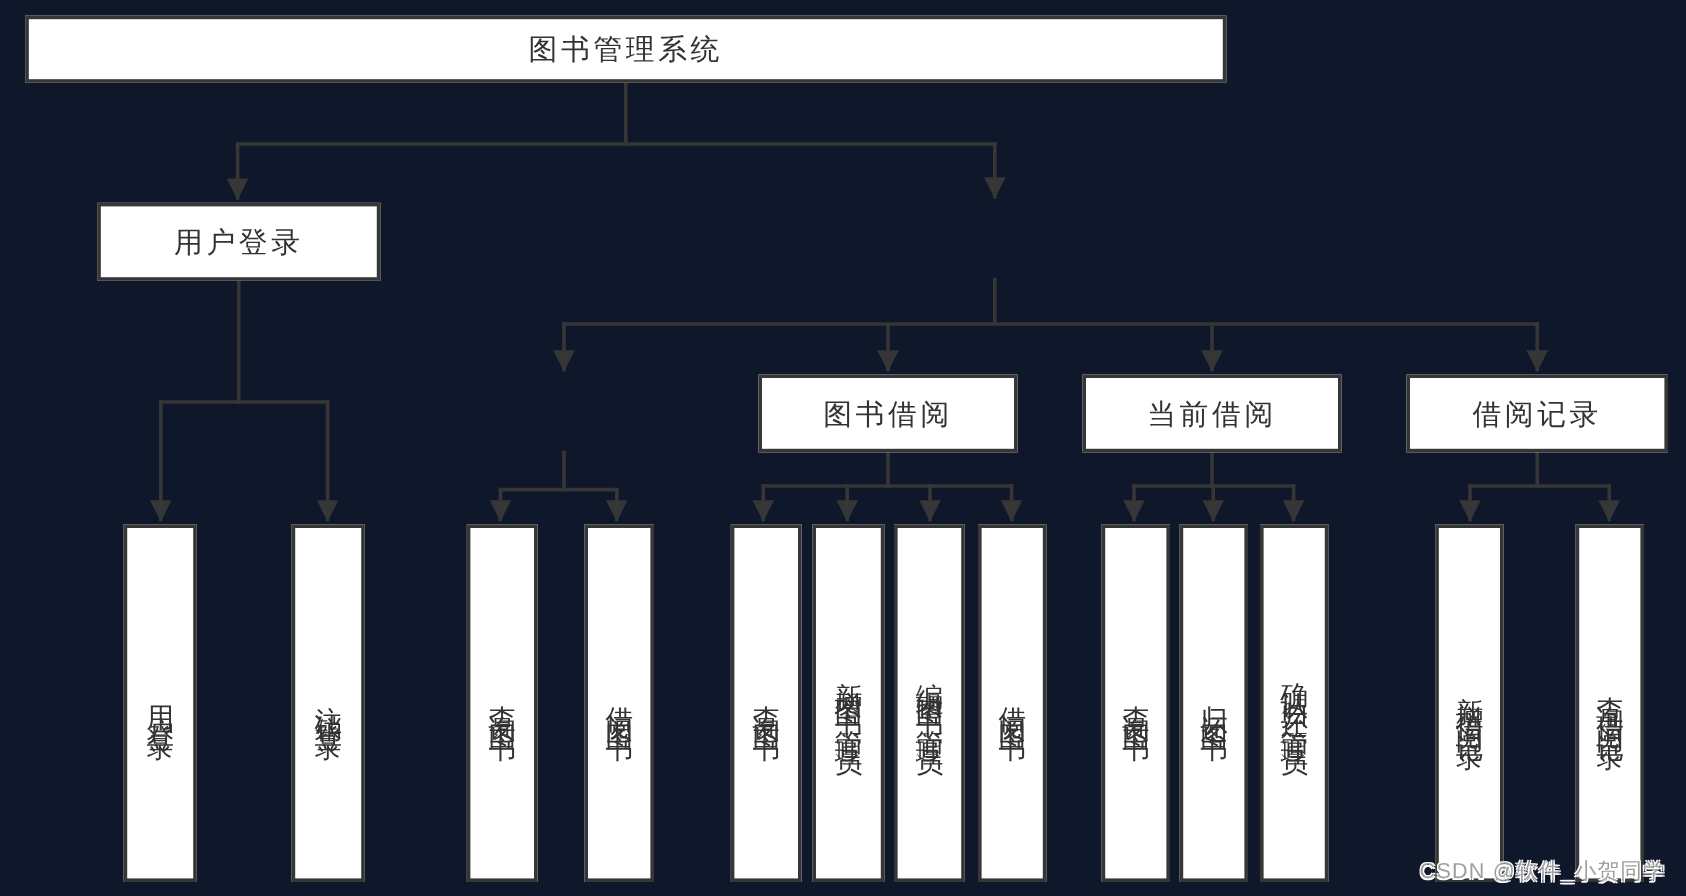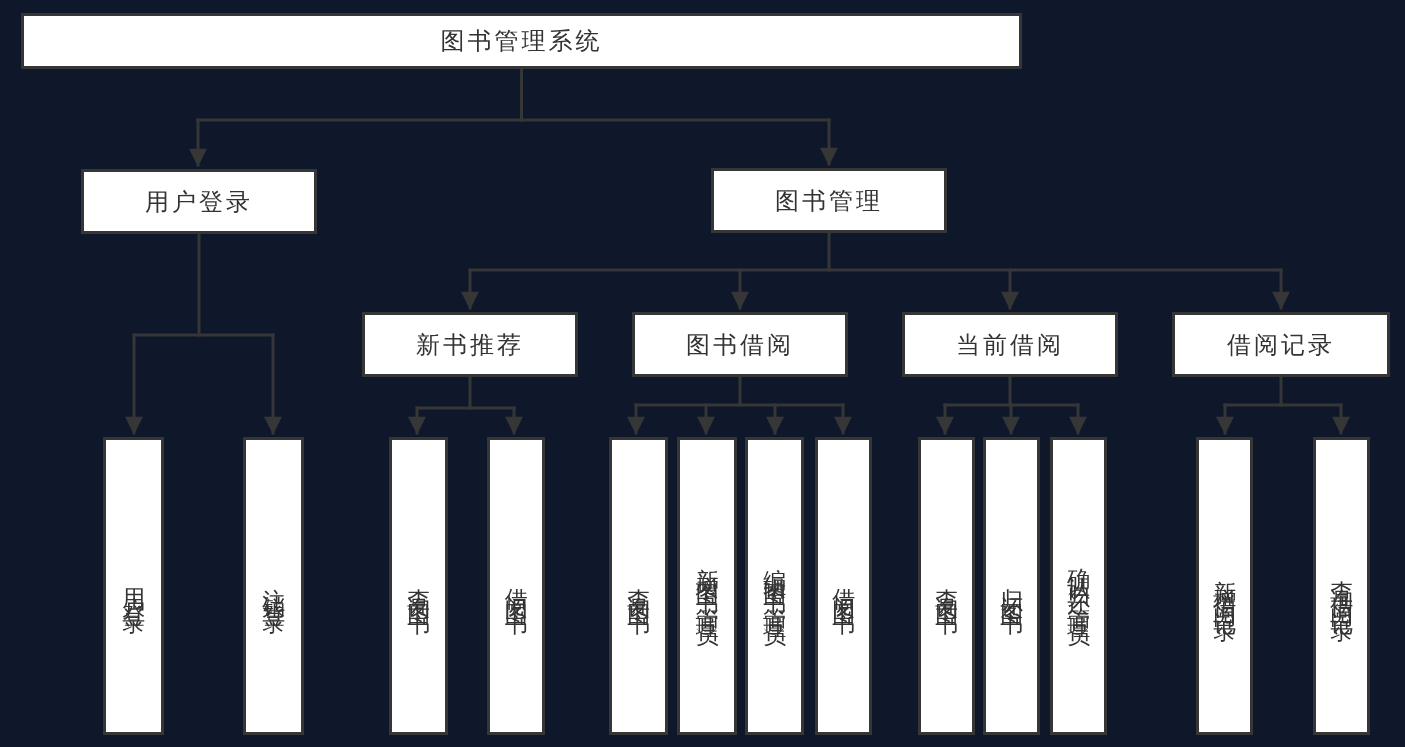--- a/index.html
+++ b/index.html
@@ -102,27 +102,21 @@
     </g>
   </svg>
 
   <div class="box h-box" style="left:21px;top:13px;width:1001px;height:56px;">
     <span class="label">图书管理系统</span>
   </div>
 
   <div class="box h-box" style="left:81px;top:169px;width:236px;height:65px;">
     <span class="label">用户登录</span>
   </div>
-  <div class="box h-box" style="left:711px;top:168px;width:236px;height:65px;">
-    <span class="label">图书管理</span>
-  </div>
 
-  <div class="box h-box" style="left:362px;top:312px;width:216px;height:65px;">
-    <span class="label">新书推荐</span>
-  </div>
   <div class="box h-box" style="left:632px;top:312px;width:216px;height:65px;">
     <span class="label">图书借阅</span>
   </div>
   <div class="box h-box" style="left:902px;top:312px;width:216px;height:65px;">
     <span class="label">当前借阅</span>
   </div>
   <div class="box h-box" style="left:1172px;top:312px;width:218px;height:65px;">
     <span class="label">借阅记录</span>
   </div>
 
@@ -163,14 +157,15 @@
     <span class="label">确认归还（管理员）</span>
   </div>
 
   <div class="box v-box" style="left:1196px;top:437px;width:57px;height:298px;">
     <span class="label">新增借阅记录</span>
   </div>
   <div class="box v-box" style="left:1313px;top:437px;width:57px;height:298px;">
     <span class="label">查询借阅记录</span>
   </div>
 
+  <div class="watermark">CSDN @软件_小贺同学</div>
 
 </div>
 
 </body></html>

